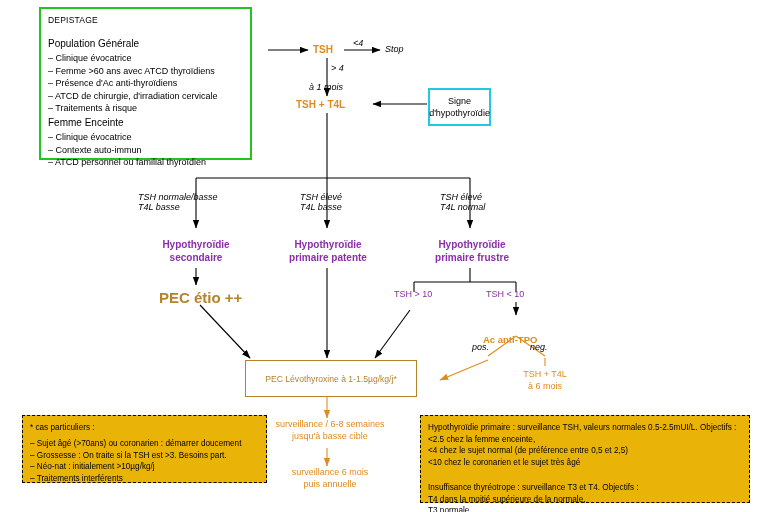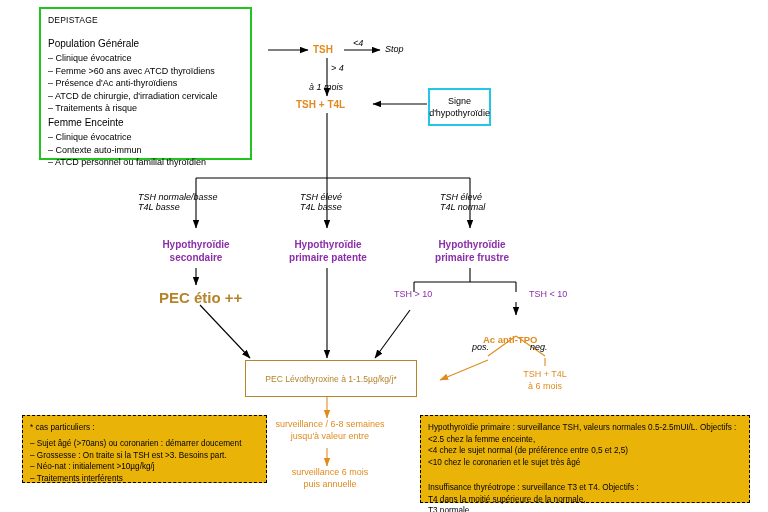--- a/index.html
+++ b/index.html
@@ -227,36 +227,36 @@
   <div class="abs" style="left:440px; top:192px;">
     <div class="t-italic">TSH élevé</div>
     <div class="t-italic">T4L normal</div>
   </div>
   <div class="abs t-purple-b" style="left:410px; top:238px; width:124px;">
     <div>Hypothyroïdie</div>
     <div>primaire frustre</div>
   </div>
 
   <div class="abs t-purple" style="left:394px; top:289px;">TSH &gt; 10</div>
-  <div class="abs t-purple" style="left:486px; top:289px;margin-left:43px;">TSH &lt; 10</div>
+  <div class="abs t-purple" style="left:486px; top:289px;">TSH &lt; 10</div>
   <div class="abs t-orange-b" style="left:483px; top:334px; font-size:9.5px;">Ac anti-TPO</div>
   <div class="abs t-italic" style="left:472px; top:342px;">pos.</div>
   <div class="abs t-italic" style="left:530px; top:342px;">neg.</div>
   <div class="abs t-orange-c" style="left:505px; top:368px; width:80px;">
     <div>TSH + T4L</div>
     <div>à 6 mois</div>
   </div>
 
   <div class="abs box-orange" style="left:245px; top:360px; width:172px; height:37px; display:flex; align-items:center; justify-content:center;">
     <div class="t-brown-b" style="font-weight:normal; color:#b5842a; font-size:8.6px;">PEC Lévothyroxine à 1-1.5µg/kg/j*</div>
   </div>
 
   <div class="abs t-orange-c" style="left:256px; top:418px; width:148px;">
     <div>surveillance / 6-8 semaines</div>
-    <div>jusqu'à valeur entre</div>
+    <div>jusqu'à basse cible</div>
   </div>
   <div class="abs t-orange-c" style="left:265px; top:466px; width:130px;">
     <div>surveillance 6 mois</div>
     <div>puis annuelle</div>
   </div>
 
   <div class="abs box-dashed" style="left:22px; top:415px; width:245px; height:68px;">
     <div class="t-black-small abs" style="left:7px; top:6px;">* cas particuliers :</div>
     <div class="abs" style="left:7px; top:22px;">
       <div class="t-black-small">– Sujet âgé (&gt;70ans) ou coronarien : démarrer doucement</div>

